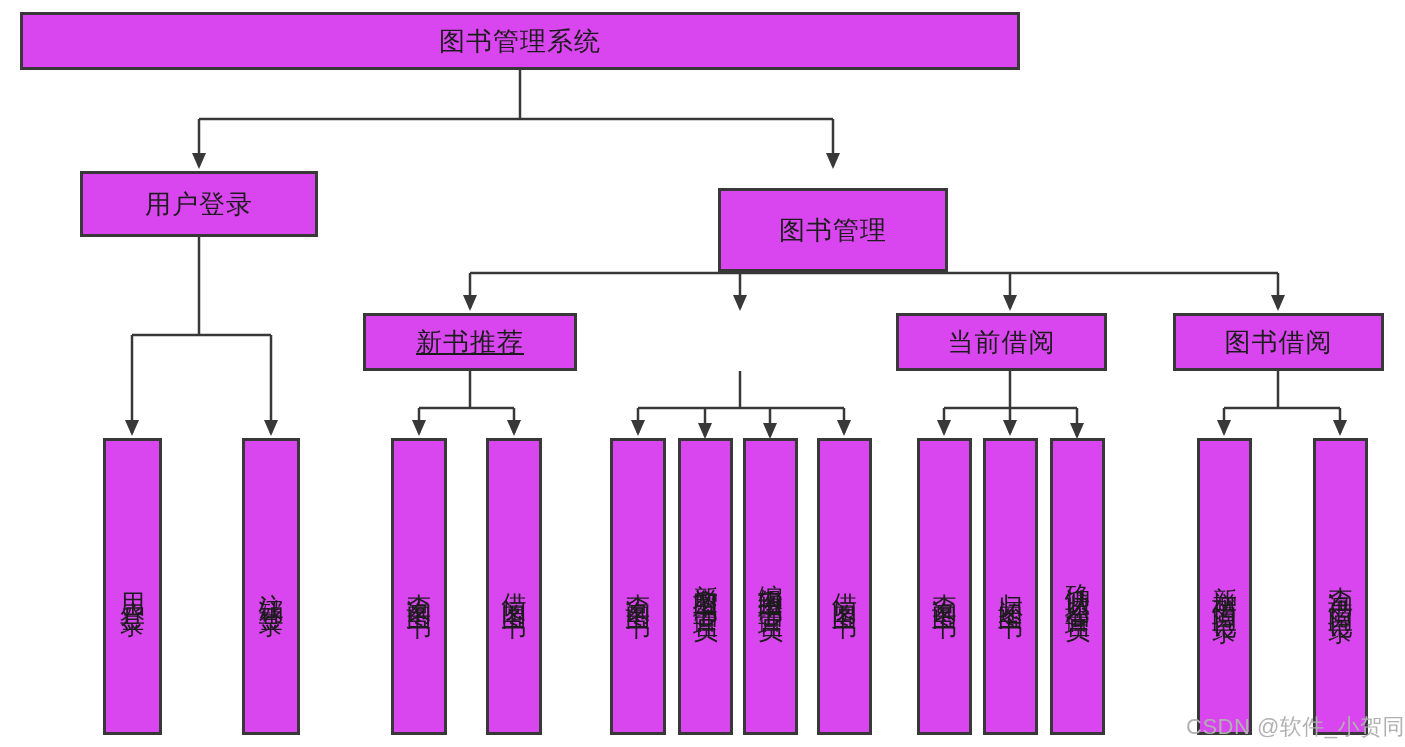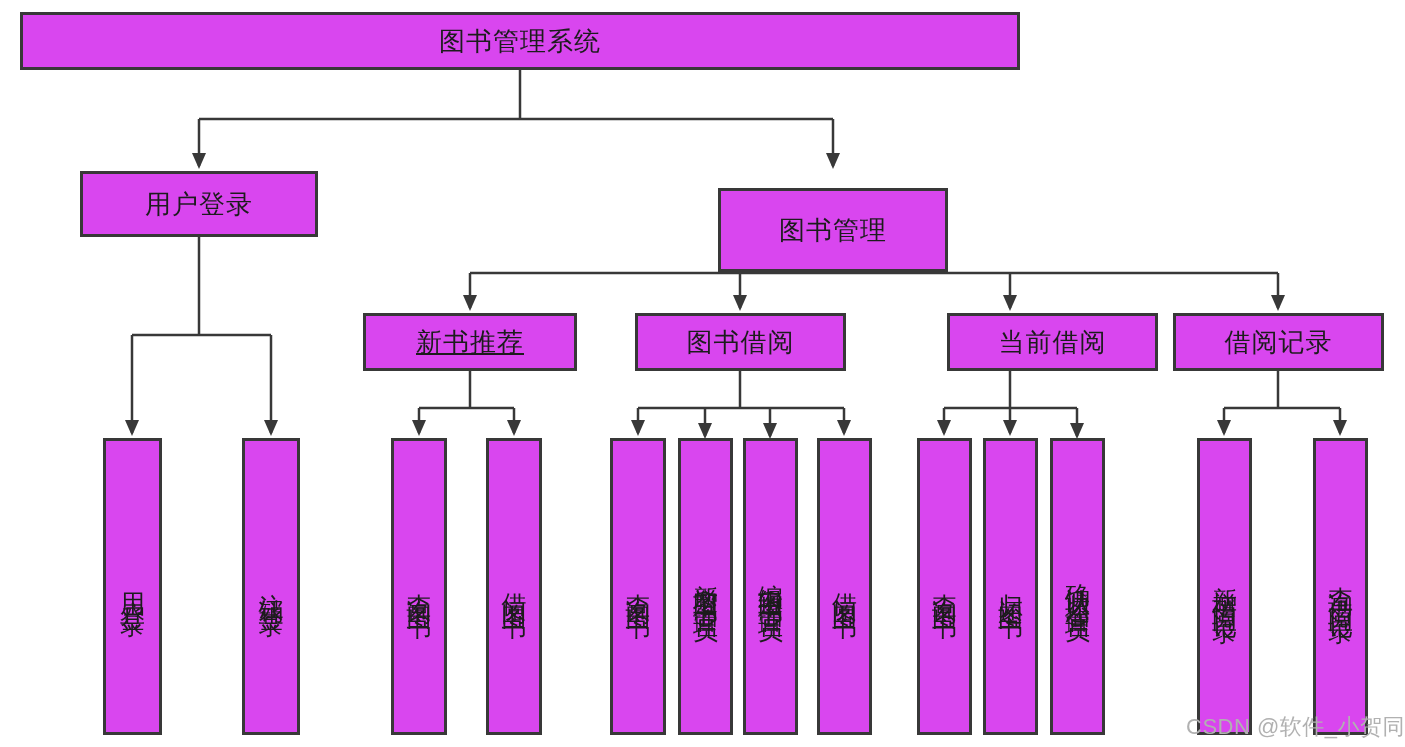--- a/index.html
+++ b/index.html
@@ -129,28 +129,25 @@
   <div class="node" style="left:80px; top:171px; width:238px; height:66px;">
     <span class="h-label">用户登录</span>
   </div>
   <div class="node" style="left:718px; top:171px; width:230px; height:84px;margin-top:17px;">
     <span class="h-label">图书管理</span>
   </div>
 
   <div class="node" style="left:363px; top:313px; width:214px; height:58px;text-decoration:underline;">
     <span class="h-label">新书推荐</span>
   </div>
-  <div class="node" style="left:635px; top:313px; width:211px; height:58px;">
-    <span class="h-label">图书借阅</span>
-  </div>
-  <div class="node" style="left:947px; top:313px; width:211px; height:58px;">
+  <div class="node" style="left:896px; top:313px; width:211px; height:58px;">
     <span class="h-label">当前借阅</span>
   </div>
   <div class="node" style="left:1173px; top:313px; width:211px; height:58px;">
-    <span class="h-label">借阅记录</span>
+    <span class="h-label">图书借阅</span>
   </div>
 
   <div class="node leaf" style="left:103px; width:59px;">
     <span class="v-label">用户登录</span>
   </div>
   <div class="node leaf" style="left:242px; width:58px;">
     <span class="v-label">注销登录</span>
   </div>
 
   <div class="node leaf" style="left:391px; width:56px;">

